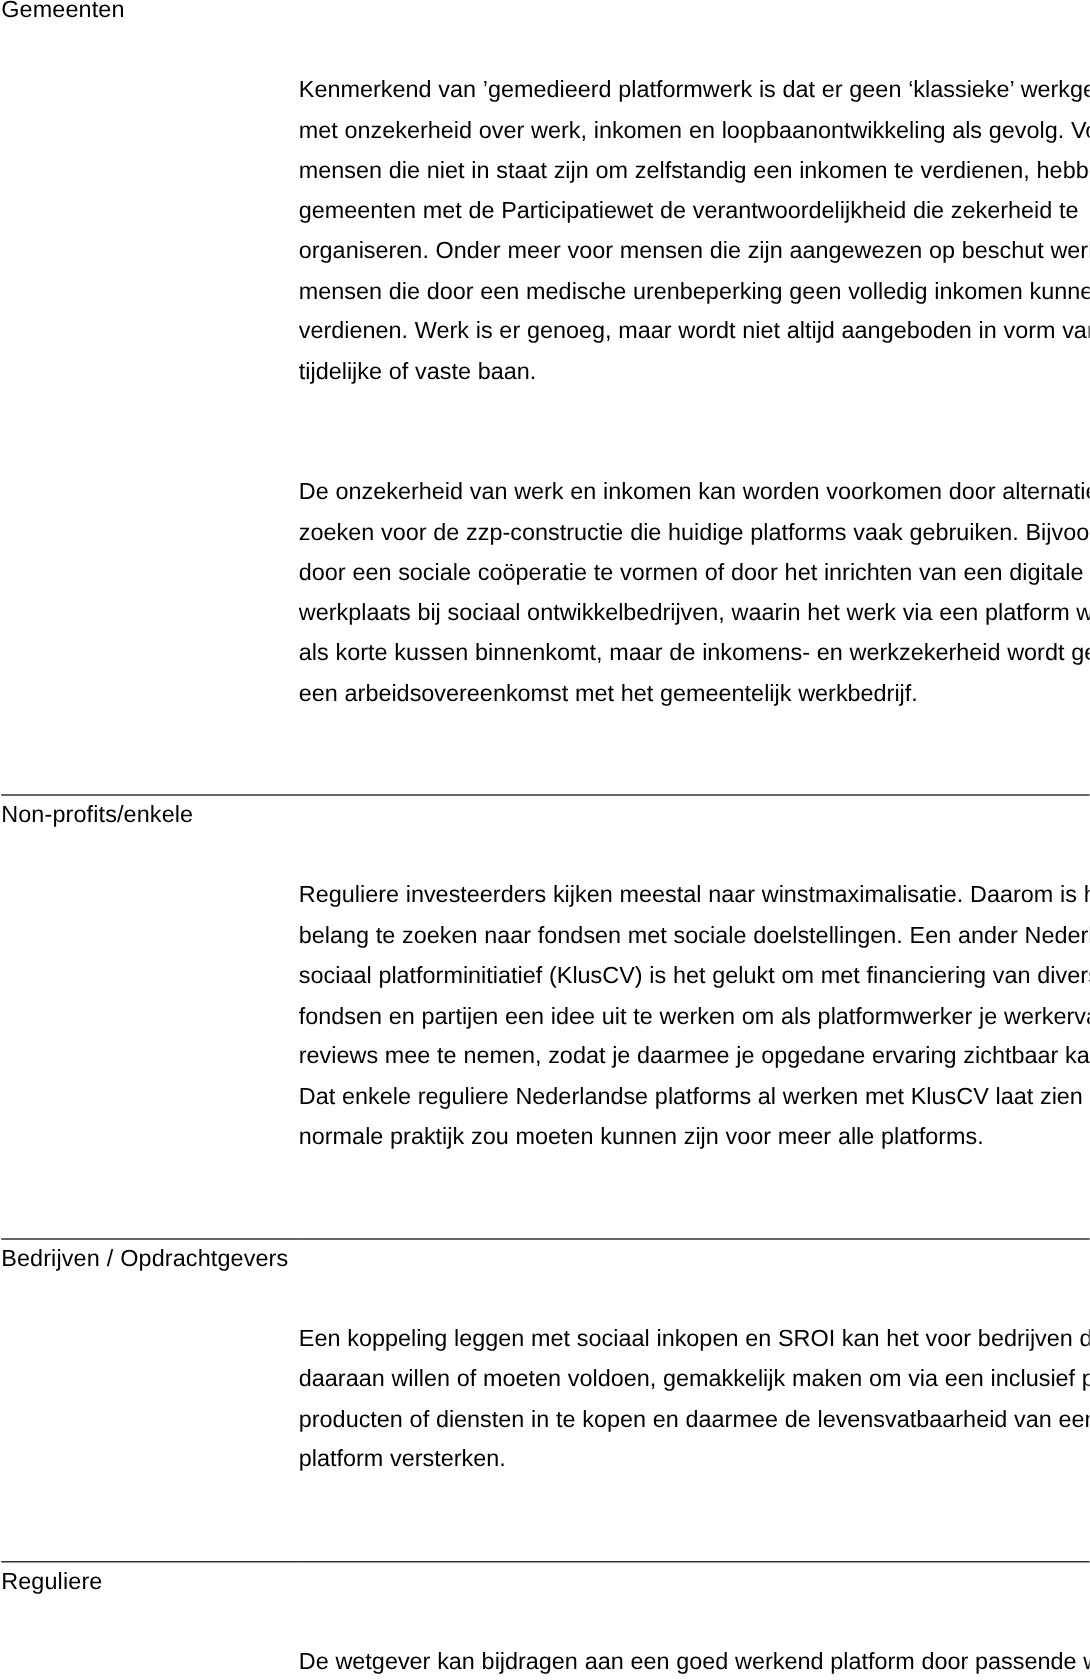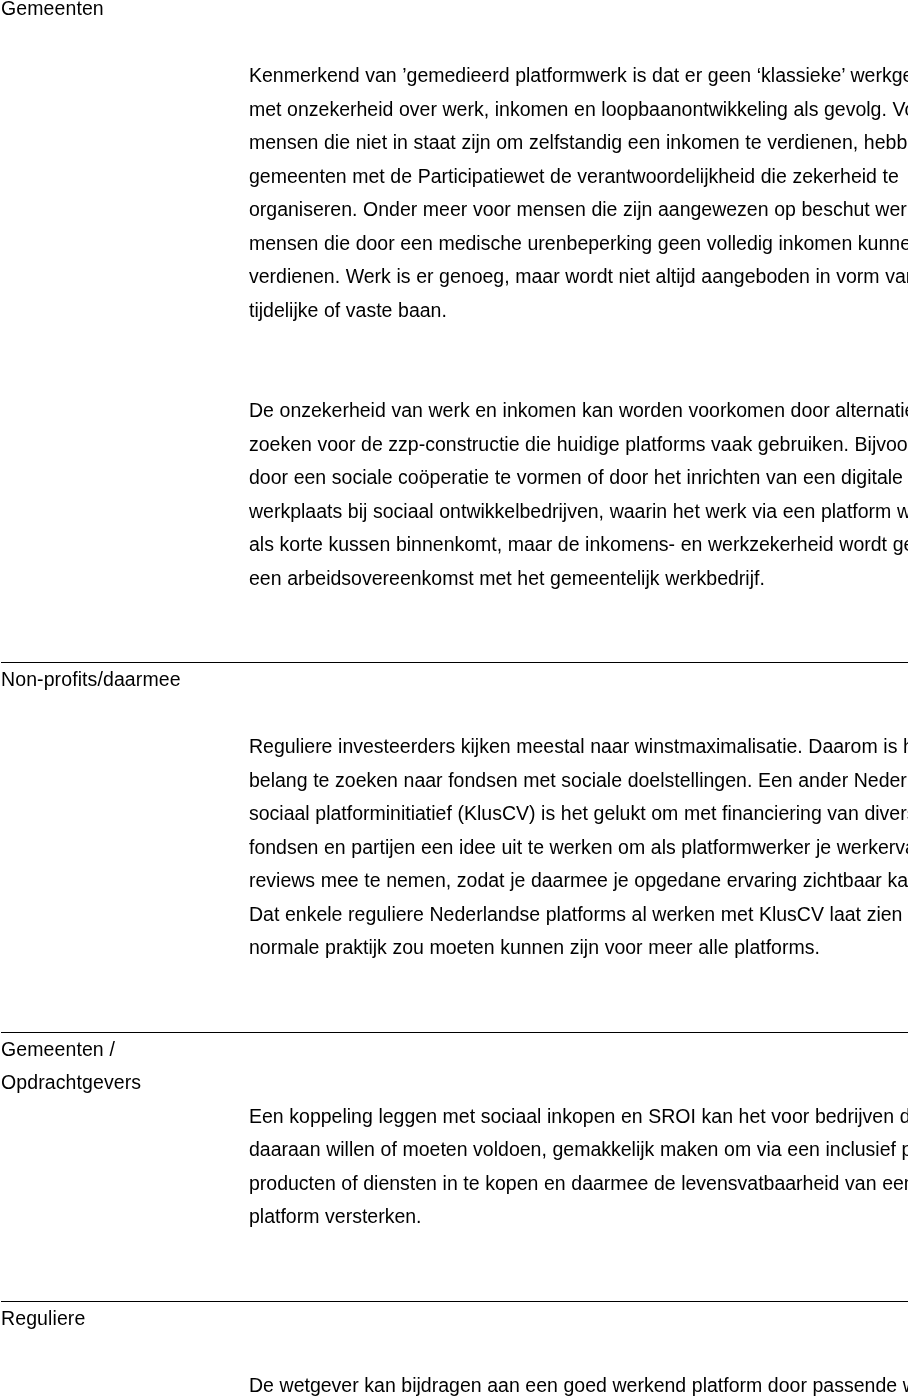--- a/index.html
+++ b/index.html
@@ -80,32 +80,32 @@
         <td class="body-cell">
           <div class="cell-text">
             <p class="para">Kenmerkend van ’gemedieerd platformwerk is dat er geen ‘klassieke’ werkgever is, met onzekerheid over werk, inkomen en loopbaanontwikkeling als gevolg. Voor mensen die niet in staat zijn om zelfstandig een inkomen te verdienen, hebben gemeenten met de Participatiewet de verantwoordelijkheid die zekerheid te organiseren. Onder meer voor mensen die zijn aangewezen op beschut werk of voor mensen die door een medische urenbeperking geen volledig inkomen kunnen verdienen. Werk is er genoeg, maar wordt niet altijd aangeboden in vorm van een tijdelijke of vaste baan.</p>
             <p class="para">De onzekerheid van werk en inkomen kan worden voorkomen door alternatieven te zoeken voor de zzp-constructie die huidige platforms vaak gebruiken. Bijvoorbeeld door een sociale coöperatie te vormen of door het inrichten van een digitale werkplaats bij sociaal ontwikkelbedrijven, waarin het werk via een platform weliswaar als korte kussen binnenkomt, maar de inkomens- en werkzekerheid wordt geboden via een arbeidsovereenkomst met het gemeentelijk werkbedrijf.</p>
           </div>
         </td>
       </tr>
 
       <tr>
         <td class="label-cell">
-          <div class="cell-text">Non-profits/daarmee</div>
+          <div class="cell-text">Non-profits/enkele</div>
         </td>
         <td class="body-cell">
           <div class="cell-text">
             <p class="para">Reguliere investeerders kijken meestal naar winstmaximalisatie. Daarom is het van belang te zoeken naar fondsen met sociale doelstellingen. Een ander Nederlands sociaal platforminitiatief (KlusCV) is het gelukt om met financiering van diverse sociale fondsen en partijen een idee uit te werken om als platformwerker je werkervaring en reviews mee te nemen, zodat je daarmee je opgedane ervaring zichtbaar kan maken. Dat enkele reguliere Nederlandse platforms al werken met KlusCV laat zien dat het de normale praktijk zou moeten kunnen zijn voor meer alle platforms.</p>
           </div>
         </td>
       </tr>
 
       <tr>
         <td class="label-cell">
-          <div class="cell-text">Gemeenten / Opdrachtgevers</div>
+          <div class="cell-text">Bedrijven / Opdrachtgevers</div>
         </td>
         <td class="body-cell">
           <div class="cell-text">
             <p class="para">Een koppeling leggen met sociaal inkopen en SROI kan het voor bedrijven die daaraan willen of moeten voldoen, gemakkelijk maken om via een inclusief platform producten of diensten in te kopen en daarmee de levensvatbaarheid van een online platform versterken.</p>
           </div>
         </td>
       </tr>
 
       <tr>
         <td class="label-cell">

